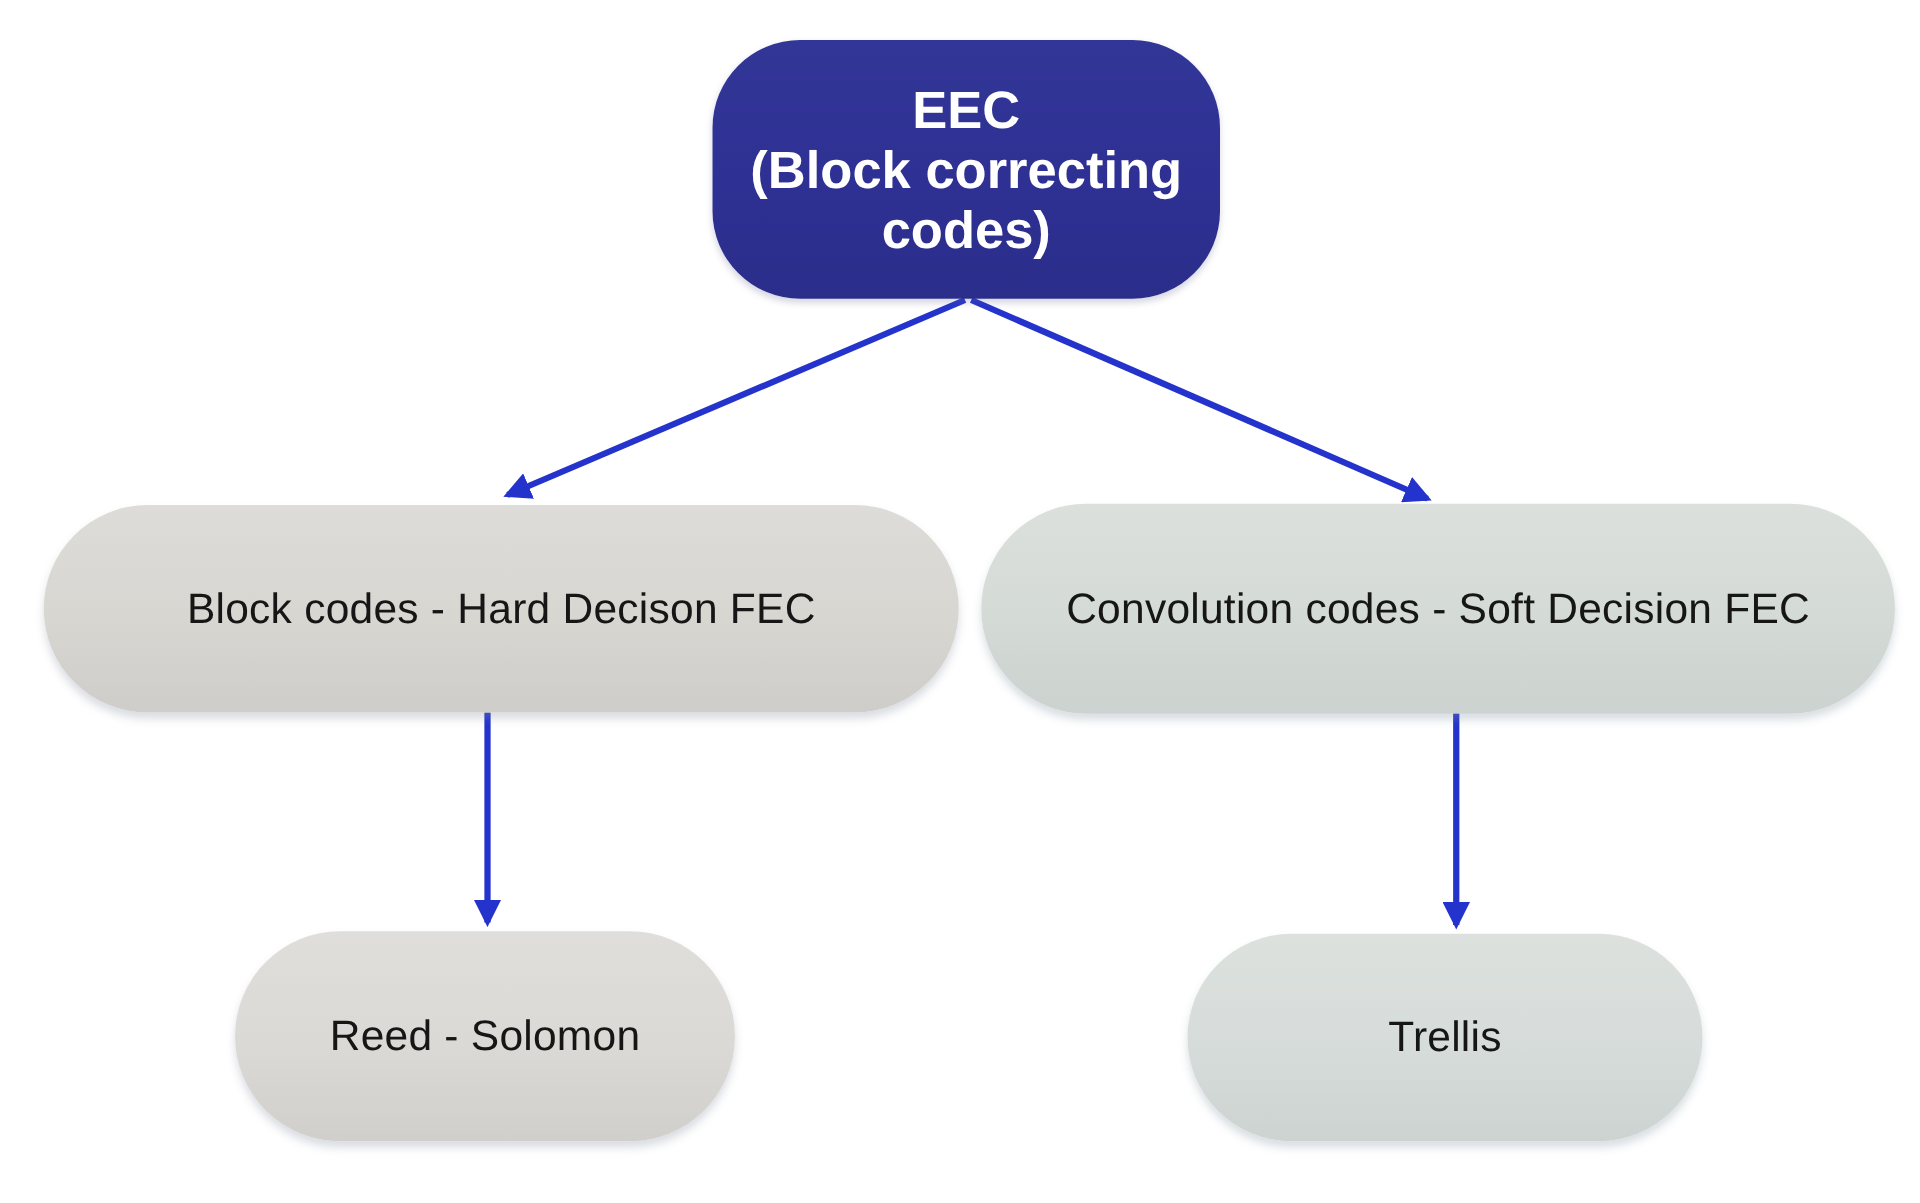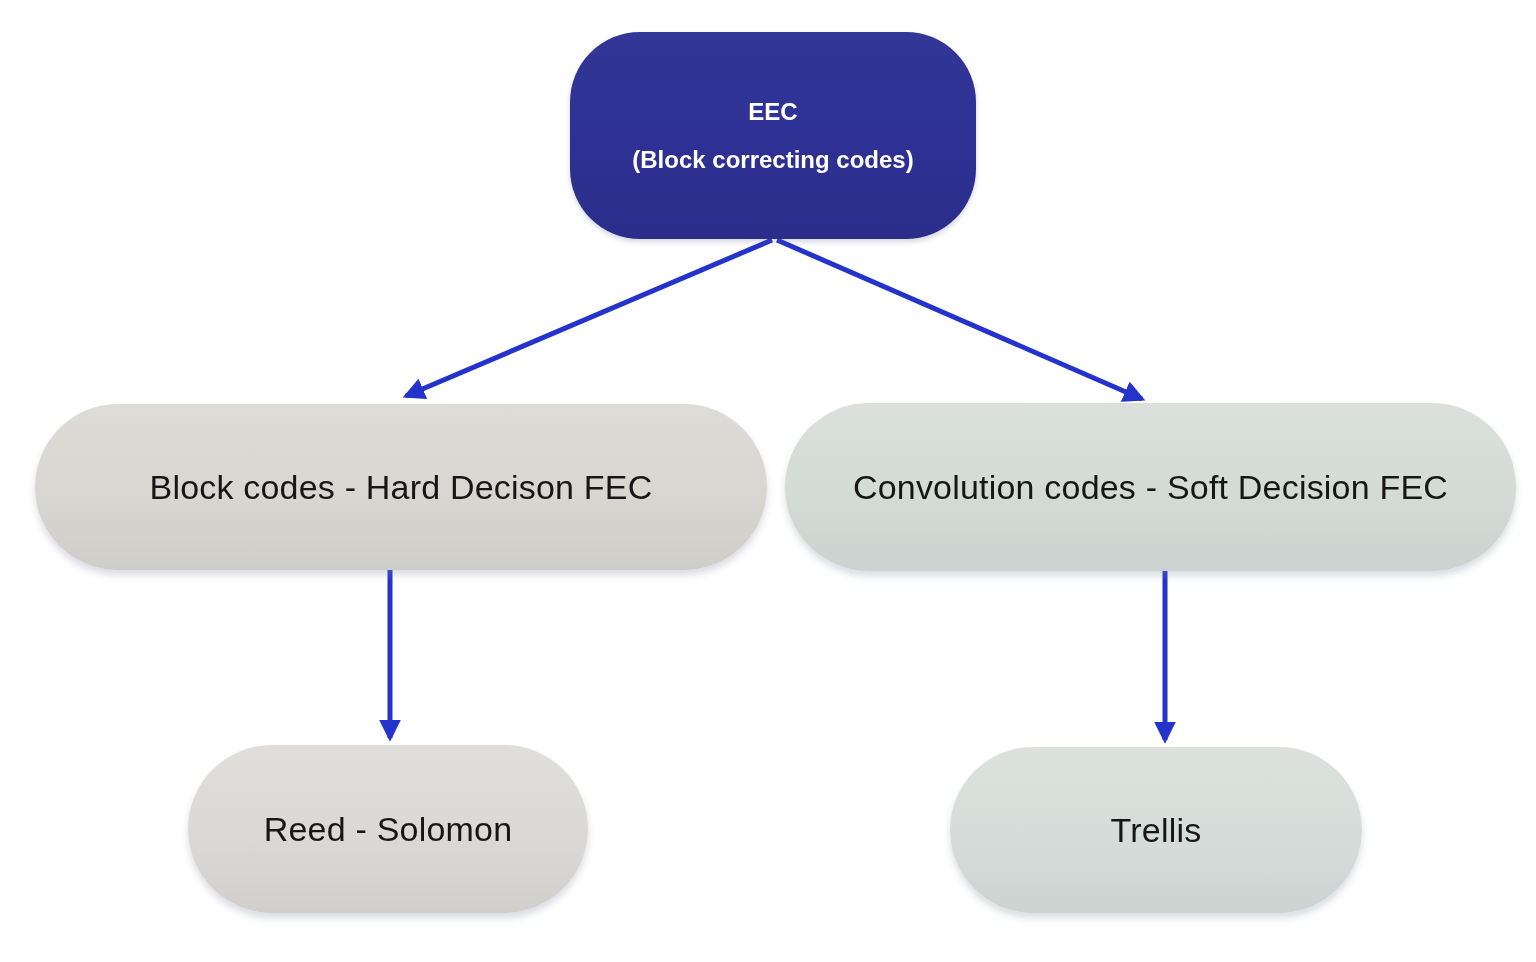--- a/index.html
+++ b/index.html
@@ -36,21 +36,21 @@
     padding: 0 20px;
   }
   .node-root {
     left: 570px;
     top: 32px;
     width: 406px;
     height: 207px;
     border-radius: 70px;
     background: linear-gradient(180deg, #323697 0%, #2e3193 55%, #2a2d89 100%);
     color: #ffffff;
-    font-size: 24px;
+    font-size: 42px;
     font-weight: 600;
     line-height: 48px;
     box-shadow: 0 3px 5px rgba(90, 95, 140, 0.25);
   }
   .node-gray {
     color: #161616;
     font-size: 34px;
     font-weight: 500;
     letter-spacing: 0.2px;
   }

